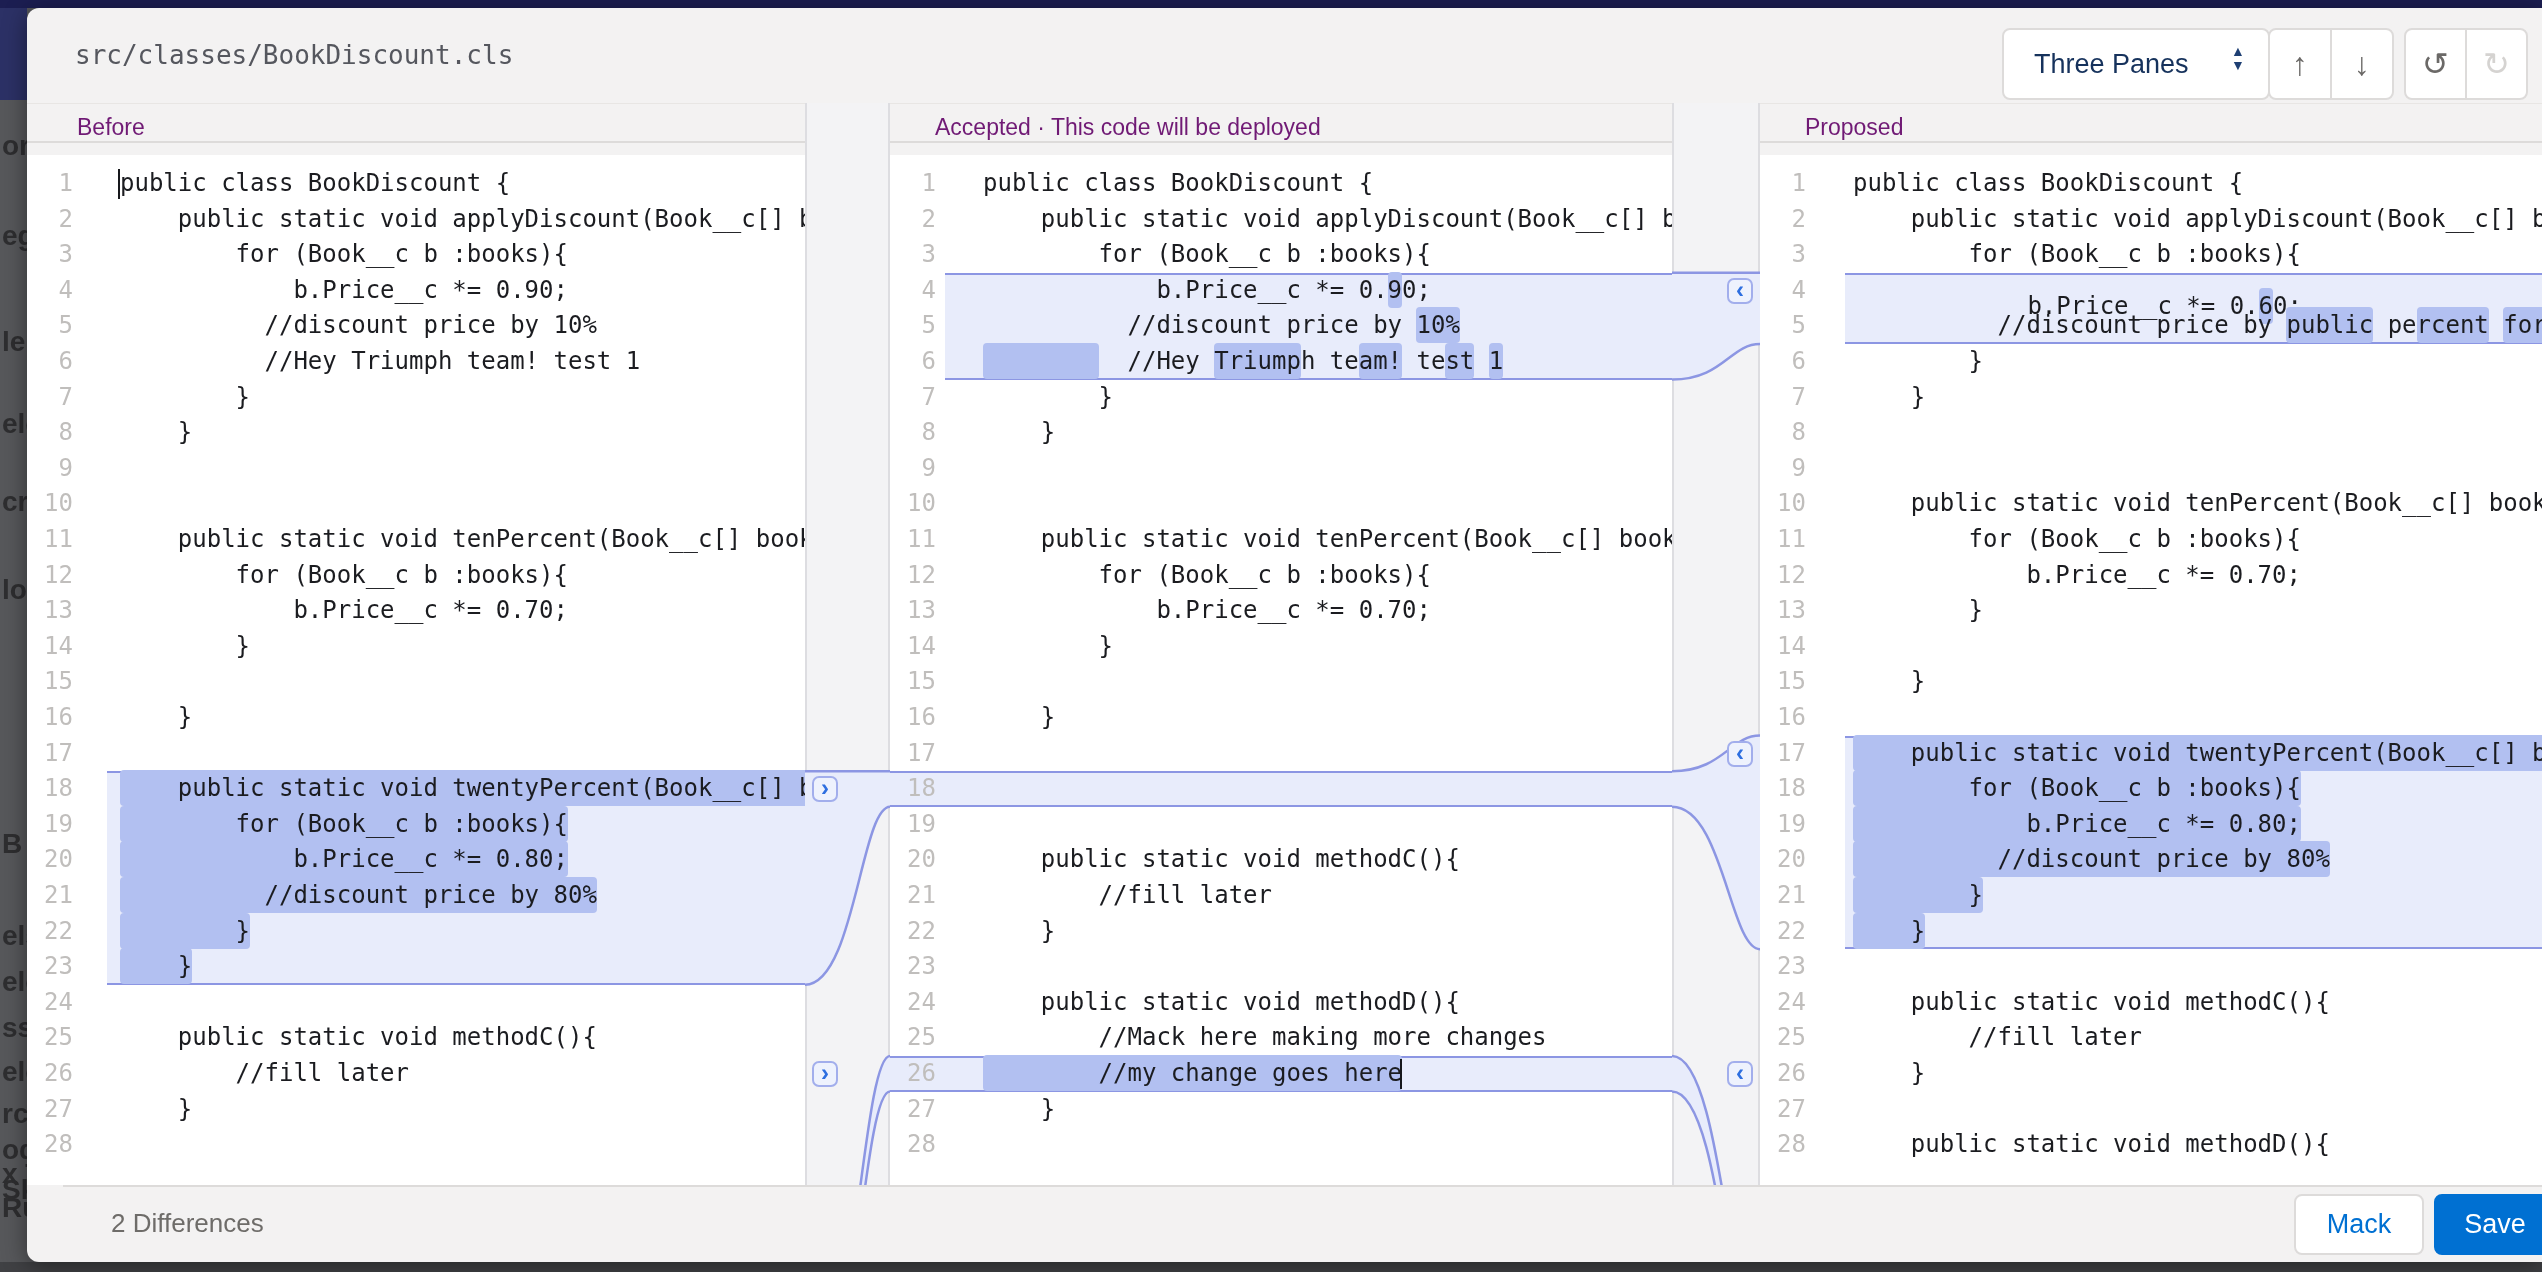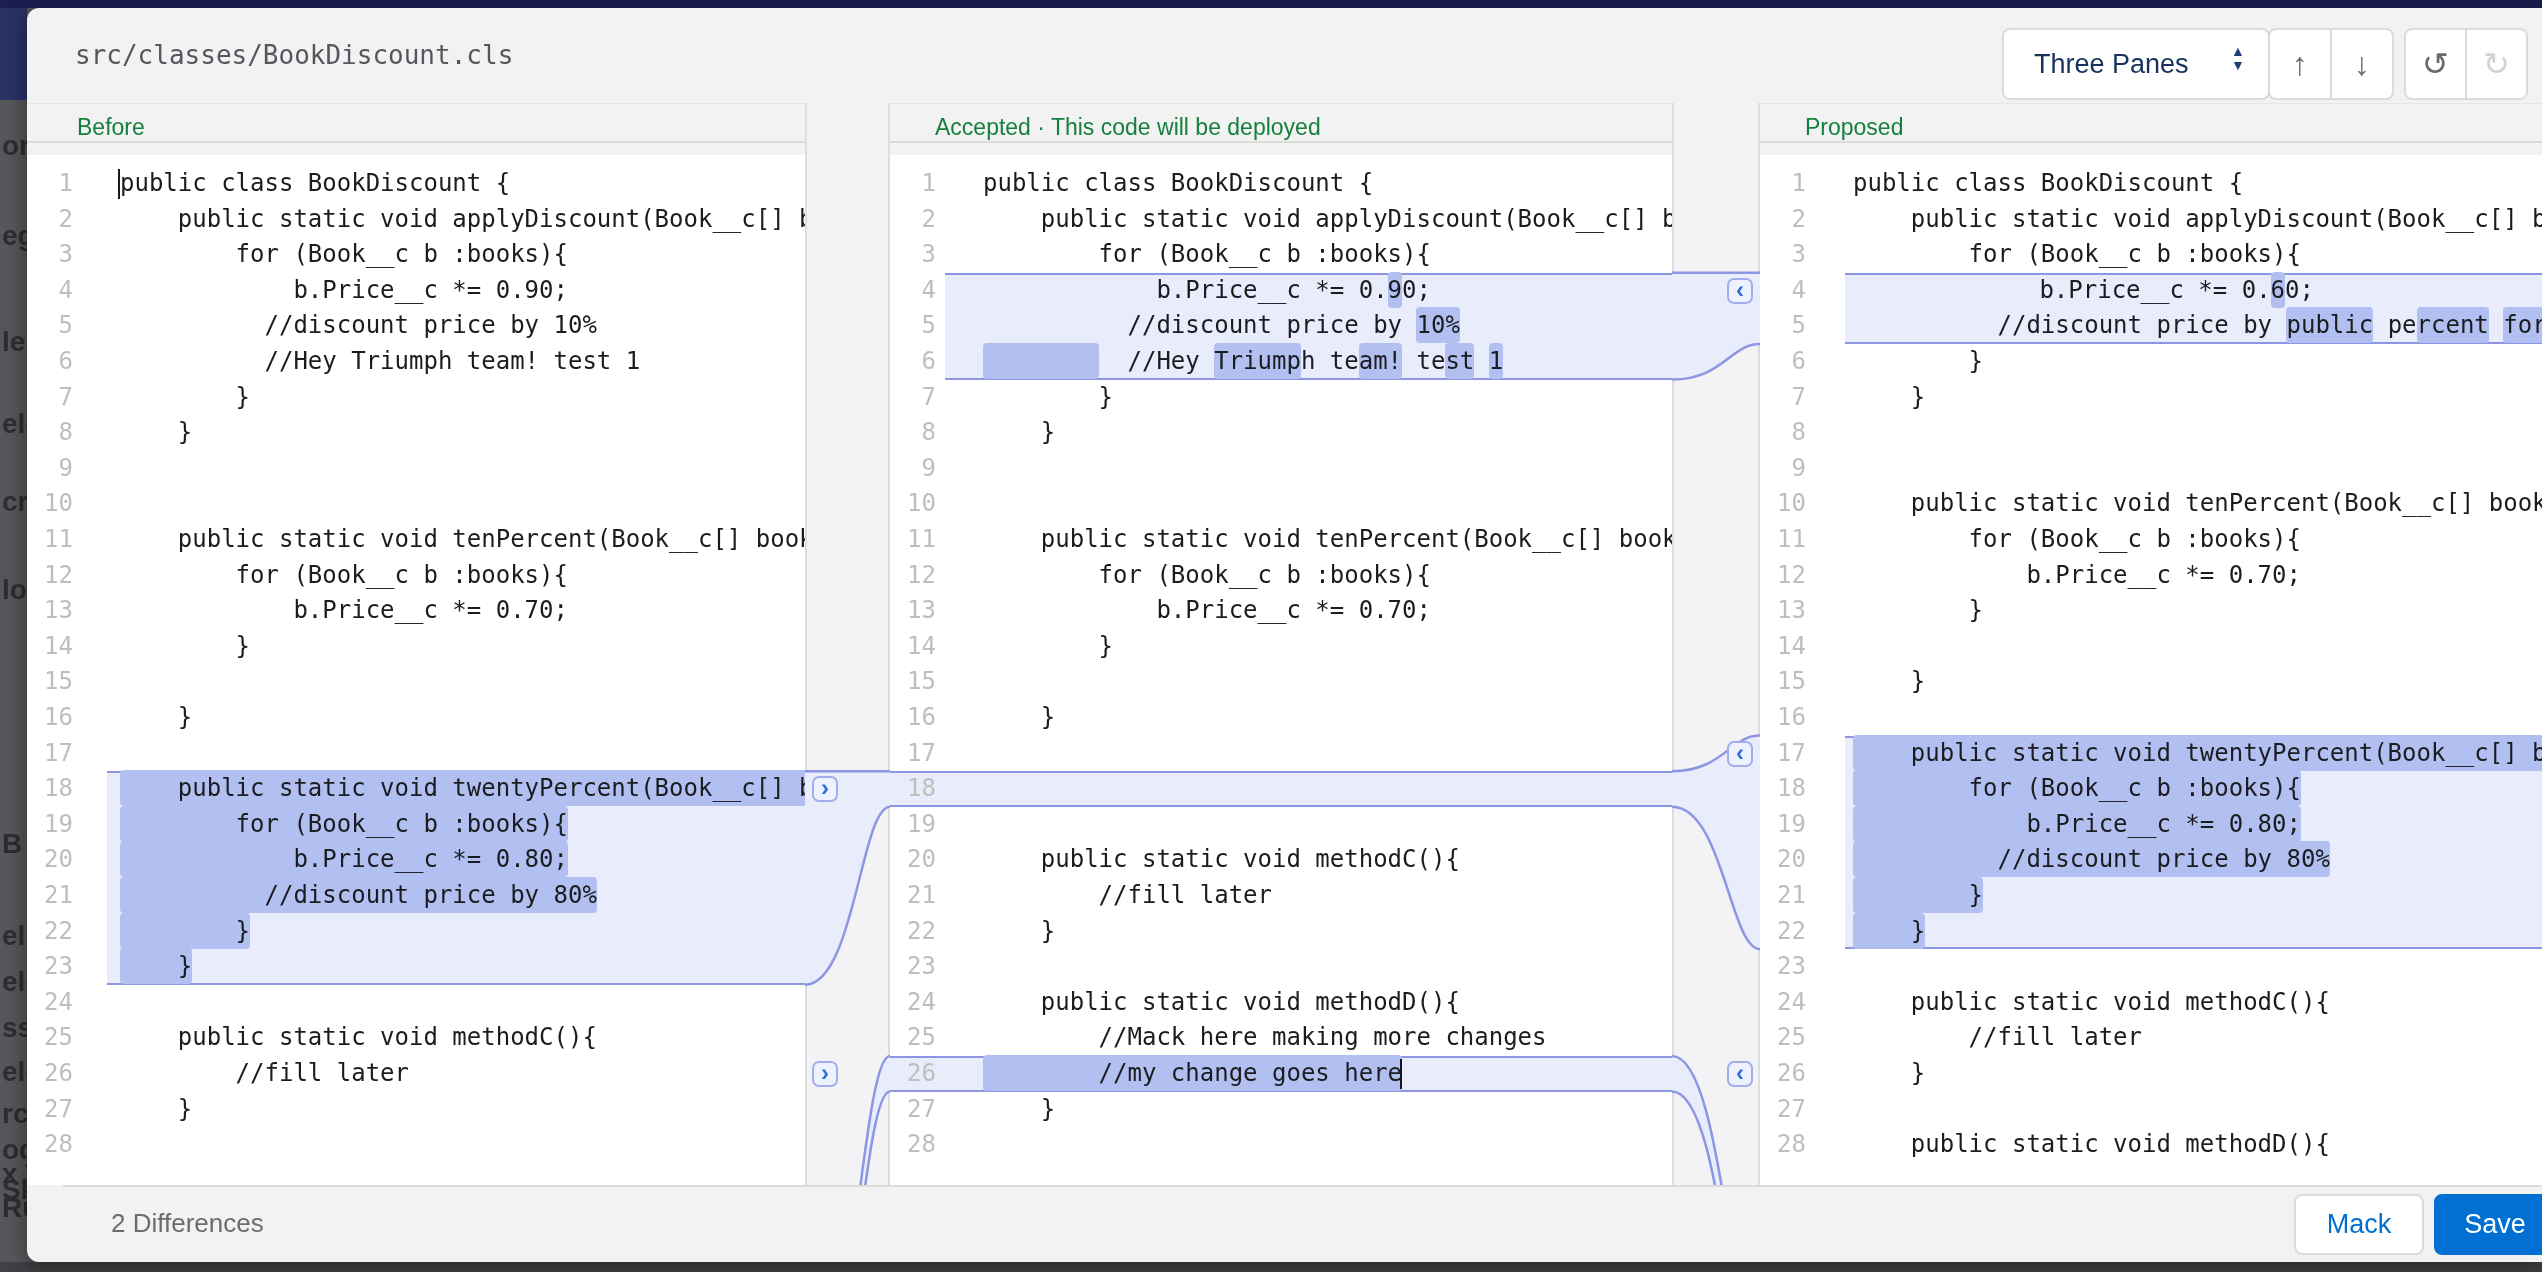--- a/index.html
+++ b/index.html
@@ -24,21 +24,21 @@
                      font-size:14px;line-height:14px;color:#1e3f73;}
   .btngroup{display:flex;overflow:hidden;}
   #navgroup{left:2268px;width:126px;}
   #undogroup{left:2404px;width:124px;}
   .btncell{flex:1;display:flex;align-items:center;justify-content:center;font-size:32px;
            color:#6b6967;cursor:pointer;}
   .btncell + .btncell{border-left:2px solid #dddbda;}
   .disabled{color:#d5d3d1;}
   
   .phead{position:absolute;top:103px;height:40px;background:#f3f2f2;border-top:1px solid #e8e6e4;
-         border-bottom:2px solid #dddbda;box-sizing:border-box;font-size:23px;color:#15803d;
+         border-bottom:2px solid #dddbda;box-sizing:border-box;font-size:23px;color:#701a75;
          line-height:47px;white-space:nowrap;overflow:hidden;}
   
   .pane{position:absolute;top:155px;height:1030px;background:#fff;overflow:hidden;}
   .gutter{position:absolute;top:103px;height:1082px;background:#f3f3f5;
           border-left:2px solid #dddde1;border-right:2px solid #dddde1;box-sizing:border-box;}
   .band{position:absolute;background:#e8ecfb;border-top:2px solid #8c96e3;
         border-bottom:2px solid #8c96e3;box-sizing:border-box;}
   .crow{position:absolute;left:0;width:100%;}
   .lnum{position:absolute;left:0;top:0;text-align:right;color:#c0bebc;font-size:24px;
         font-family:"DejaVu Sans Mono",monospace;}
@@ -365,21 +365,21 @@
         <div class="crow" style="top: 46.6px; height: 35.6px;">
           <div class="lnum" style="width: 46px; line-height: 35.6px;">2</div>
           <div class="ctext" style="left: 93px; line-height: 35.6px;"><span>    public static void applyDiscount(Book__c[] books){</span></div>
         </div>
         <div class="crow" style="top: 82.2px; height: 35.6px;">
           <div class="lnum" style="width: 46px; line-height: 35.6px;">3</div>
           <div class="ctext" style="left: 93px; line-height: 35.6px;"><span>        for (Book__c b :books){</span></div>
         </div>
         <div class="crow" style="top: 117.8px; height: 35.6px;">
           <div class="lnum" style="width: 46px; line-height: 35.6px;">4</div>
-          <div class="ctext" style="left: 106px; line-height: 35.6px;"><span>            b.Price__c *= 0.</span><span class="mk">6</span><span>0;</span></div>
+          <div class="ctext" style="left: 94px; line-height: 35.6px; margin-top: 16px;"><span>            b.Price__c *= 0.</span><span class="mk">6</span><span>0;</span></div>
         </div>
         <div class="crow" style="top: 153.4px; height: 35.6px;">
           <div class="lnum" style="width: 46px; line-height: 35.6px;">5</div>
           <div class="ctext" style="left: 93px; line-height: 35.6px;"><span>          //discount price by </span><span class="mk">public</span><span> pe</span><span class="mk">rcent</span><span> </span><span class="mk">for Da</span></div>
         </div>
         <div class="crow" style="top: 189px; height: 35.6px;">
           <div class="lnum" style="width: 46px; line-height: 35.6px;">6</div>
           <div class="ctext" style="left: 93px; line-height: 35.6px;"><span>        }</span></div>
         </div>
         <div class="crow" style="top: 224.6px; height: 35.6px;">

